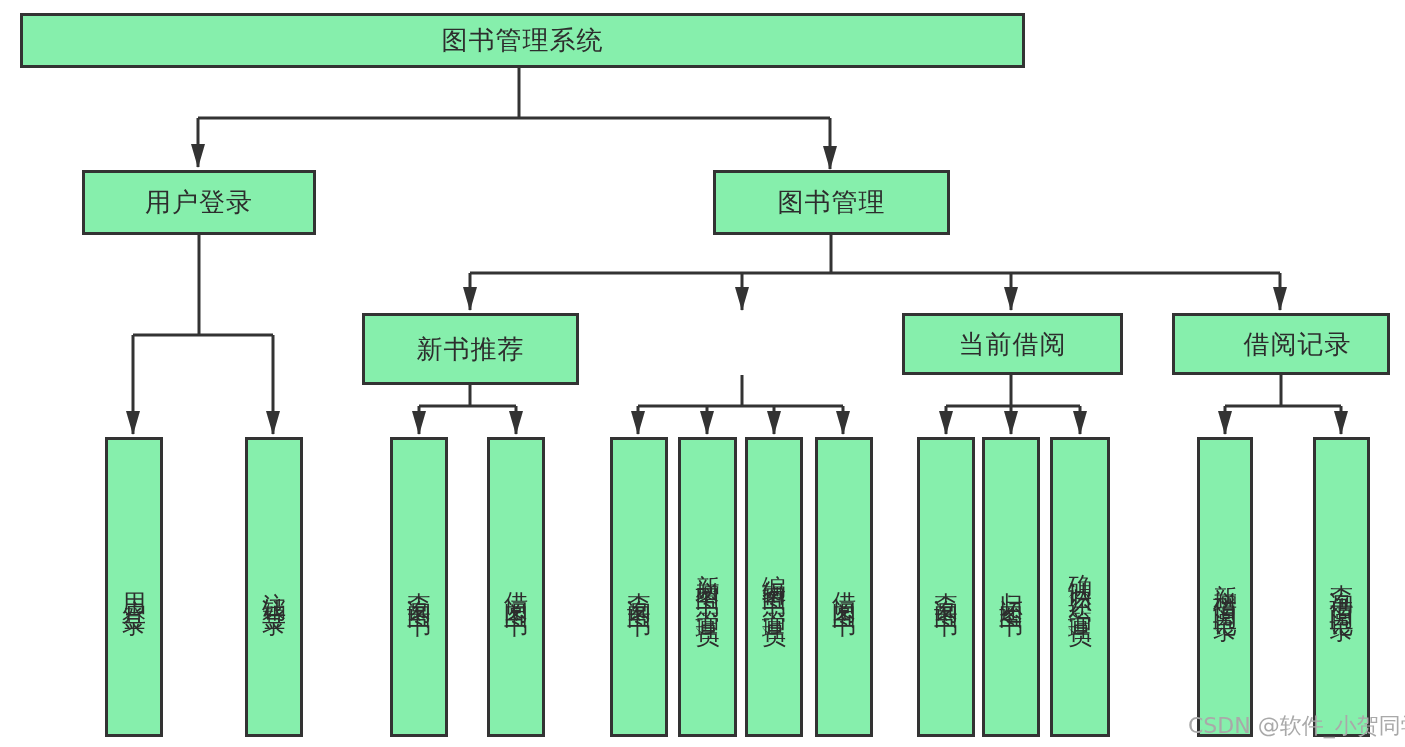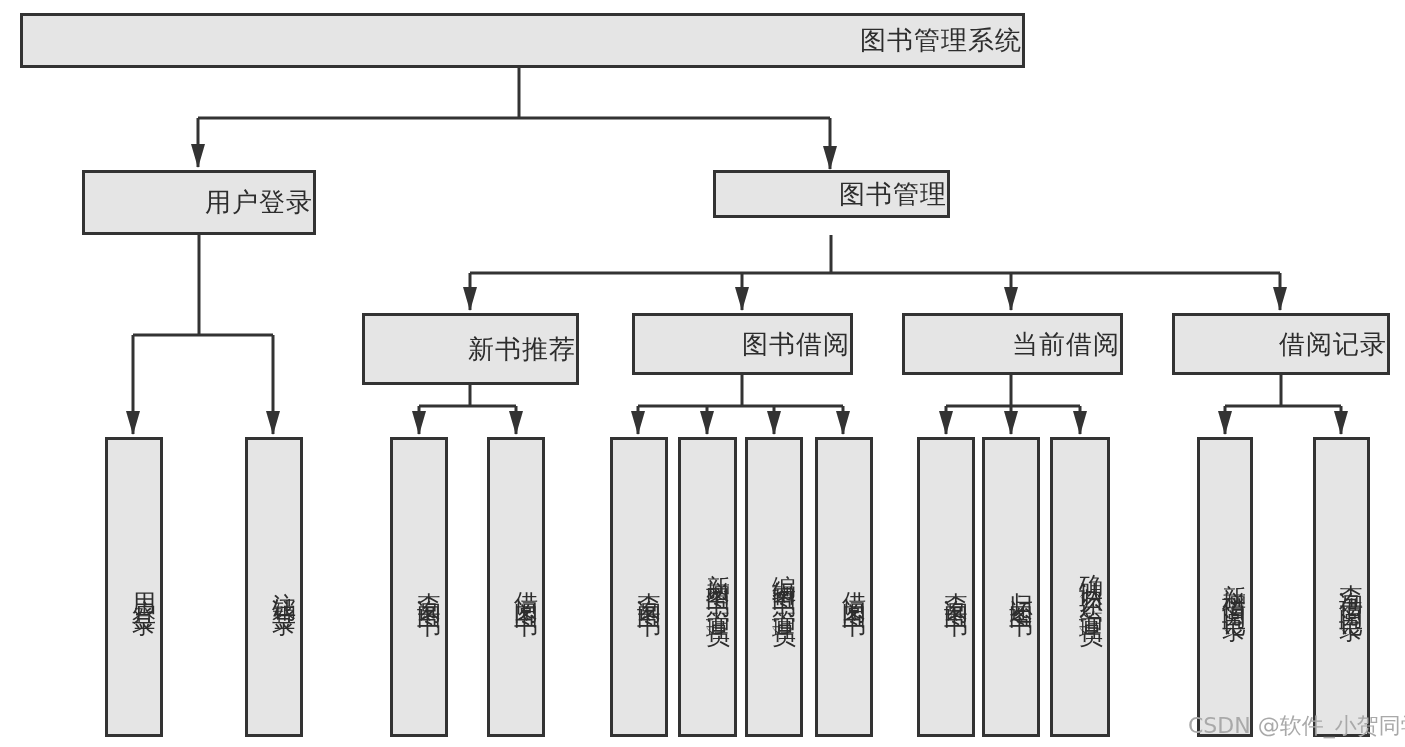--- a/index.html
+++ b/index.html
@@ -21,45 +21,45 @@
     width: 1405px;
     height: 747px;
   }
   svg.wires line {
     stroke: #333333;
     stroke-width: 3;
   }
   .box {
     position: absolute;
     box-sizing: border-box;
-    background: #e5e5e5;
+    background: #86efac;
     border: 3px solid #333333;
     display: flex;
     align-items: center;
-    justify-content: flex-end;
+    justify-content: center;
     color: #2d2d2d;
   }
   .h-label {
     font-size: 26px;
     letter-spacing: 1px;
     white-space: nowrap;
     color: #2d2d2d;
   }
   .v-label {
     writing-mode: vertical-rl;
     text-orientation: mixed;
     font-size: 24px;
     letter-spacing: 0.3em;
     white-space: nowrap;
     color: #2d2d2d;
   }
   
   .n-root { left: 20px;  top: 13px;  width: 1005px; height: 55px; }
   .n-l2a  { left: 82px;  top: 170px; width: 234px;  height: 65px; }
-  .n-l2b  { left: 713px; top: 170px; width: 237px;  height: 48px; }
+  .n-l2b  { left: 713px; top: 170px; width: 237px;  height: 65px; }
   .n-l3a  { left: 362px;  top: 313px; width: 217px; height: 72px; }
   .n-l3b  { left: 632px;  top: 313px; width: 221px; height: 62px; }
   .n-l3c  { left: 902px;  top: 313px; width: 221px; height: 62px; }
   .n-l3d  { left: 1172px; top: 313px; width: 218px; height: 62px; padding-left: 33px; }
   .leaf   { top: 437px; height: 300px; width: 58px; }
   .g1a { left: 105px; }  .g1b { left: 245px; }
   .g2a { left: 390px; }  .g2b { left: 487px; }
   .g3a { left: 610px; }  .g3b { left: 678px; width: 59px; }
   .g3c { left: 745px; }  .g3d { left: 815px; }
   .g4a { left: 917px; }  .g4b { left: 982px; }
@@ -150,23 +150,20 @@
   <div class="box n-l2a">
     <span class="h-label">用户登录</span>
   </div>
   <div class="box n-l2b">
     <span class="h-label">图书管理</span>
   </div>
 
   <div class="box n-l3a">
     <span class="h-label">新书推荐</span>
   </div>
-  <div class="box n-l3b">
-    <span class="h-label">图书借阅</span>
-  </div>
   <div class="box n-l3c">
     <span class="h-label">当前借阅</span>
   </div>
   <div class="box n-l3d">
     <span class="h-label">借阅记录</span>
   </div>
 
   <div class="box leaf g1a">
     <span class="v-label">用户登录</span>
   </div>

